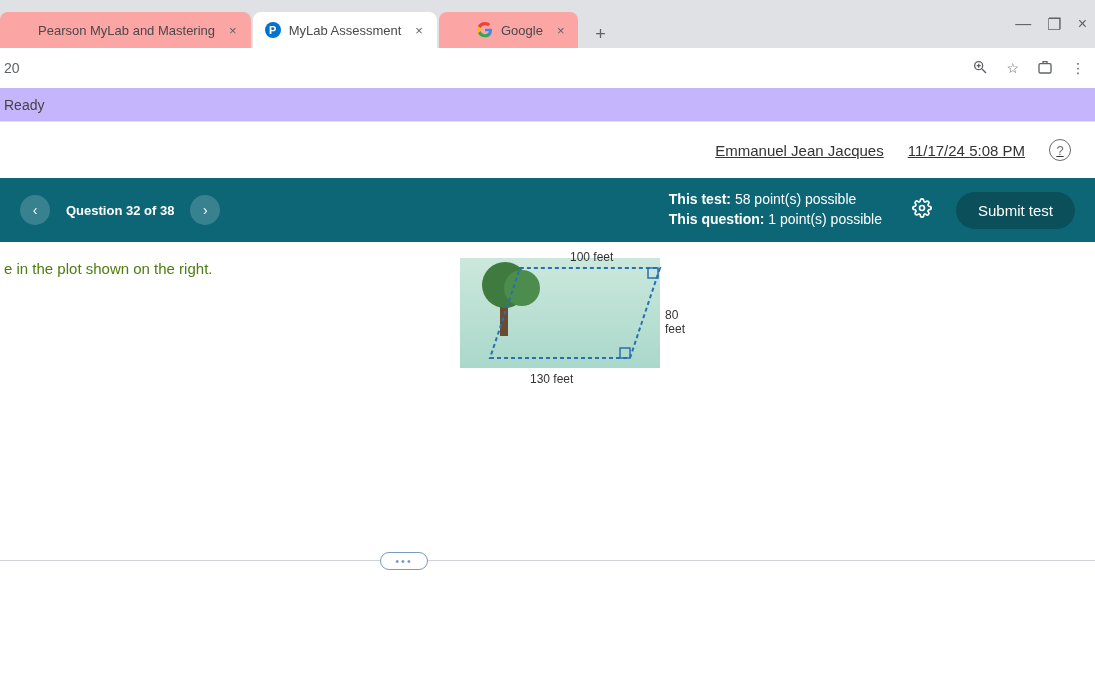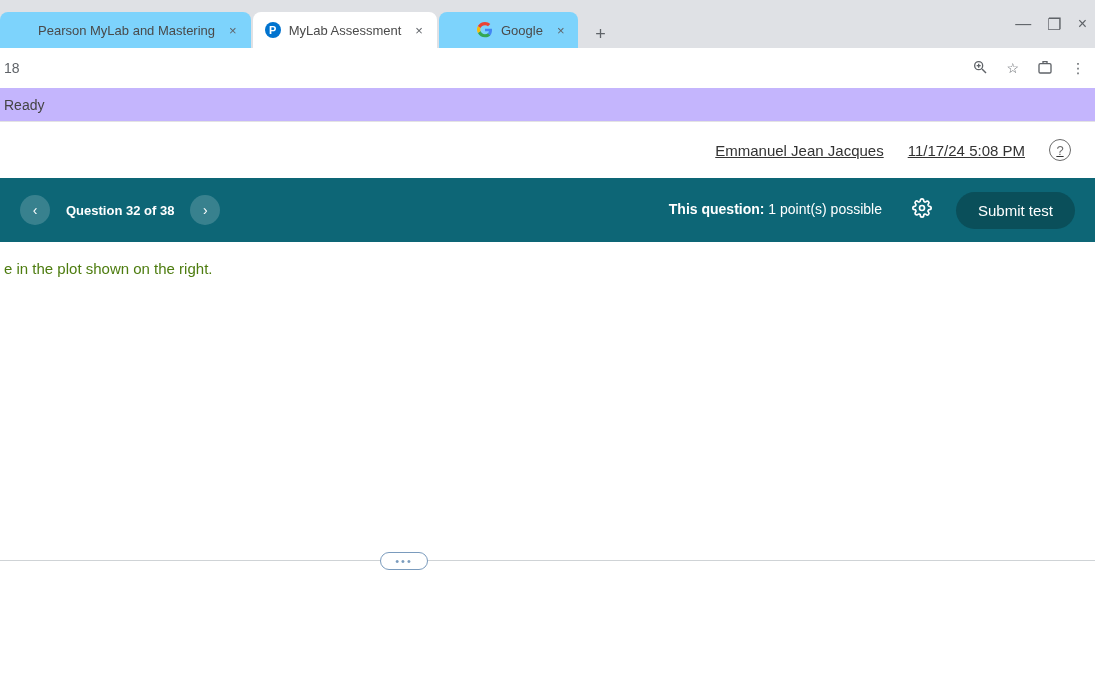--- a/index.html
+++ b/index.html
@@ -1,21 +1,21 @@
 <!DOCTYPE html>
 <html><head>
 <meta charset="utf-8">
 <style>
   * { box-sizing: border-box; margin: 0; padding: 0; }
   body { font-family: Arial, Helvetica, sans-serif; background: #fff; width: 1095px; height: 700px; overflow: hidden; position: relative; }
 
   
   .tab-strip { height: 48px; background: #dfe1e5; display: flex; align-items: flex-end; padding-left: 0; position: relative; }
   .tab { height: 36px; display: flex; align-items: center; padding: 0 14px 0 12px; font-size: 13px; color: #4a4a4a; border-radius: 8px 8px 0 0; margin-right: 2px; position: relative; cursor: pointer; }
-  .tab.inactive { background: #7dd3fc; padding-left: 38px; }
+  .tab.inactive { background: #fca5a5; padding-left: 38px; }
   .tab.active { background: #ffffff; }
   .tab .favicon { width: 16px; height: 16px; margin-right: 8px; display: inline-flex; align-items: center; justify-content: center; }
   .tab .close-x { margin-left: 14px; color: #5f6368; font-size: 13px; cursor: pointer; }
   .newtab { width: 28px; height: 28px; display:flex; align-items:center; justify-content:center; color:#5f6368; font-size: 18px; margin-left:6px; cursor:pointer; }
   .win-controls { position:absolute; right:8px; top:0; height:48px; display:flex; align-items:center; gap:16px; color:#5f6368; }
   .win-controls span { cursor:pointer; font-size:16px; }
 
   
   .url-bar { height: 40px; background: #ffffff; display:flex; align-items:center; padding: 0 14px; font-size: 14px; color:#5f6368; position:relative; }
   .url-frag { position:absolute; left:4px; }
@@ -90,21 +90,21 @@
   </div>
   <div class="newtab">+</div>
   <div class="win-controls">
     <span>—</span>
     <span>❐</span>
     <span>×</span>
   </div>
 </div>
 
 <div class="url-bar">
-  <span class="url-frag">18</span>
+  <span class="url-frag">20</span>
   <div class="url-icons">
     <span>
       <svg width="16" height="16" viewBox="0 0 24 24" fill="none" stroke="#5f6368" stroke-width="2">
           <circle cx="10" cy="10" r="6"></circle>
           <line x1="15" y1="15" x2="21" y2="21"></line>
           <line x1="10" y1="7" x2="10" y2="13"></line>
           <line x1="7" y1="10" x2="13" y2="10"></line>
         </svg>
     </span>
     <span>☆</span>
@@ -128,35 +128,53 @@
   <span class="help">?</span>
 </div>
 
 <div class="qbar">
   <div class="nav-chev">‹</div>
   <div class="qtitle">Question 32 of 38</div>
   <div class="nav-chev">›</div>
 
   <div class="qinfo">
     <div>
+      <b>This test:</b>
+      <span>58 point(s) possible</span>
+    </div>
+    <div>
       <b>This question:</b>
       <span>1 point(s) possible</span>
     </div>
   </div>
 
   <span class="gear">
     <svg width="20" height="20" viewBox="0 0 24 24" fill="none" stroke="#fff" stroke-width="2">
         <circle cx="12" cy="12" r="3"></circle>
         <path d="M19.4 15a1.7 1.7 0 0 0 .34 1.87l.06.06a2 2 0 1 1-2.83 2.83l-.06-.06a1.7 1.7 0 0 0-1.87-.34 1.7 1.7 0 0 0-1 1.56V21a2 2 0 1 1-4 0v-.09a1.7 1.7 0 0 0-1-1.56 1.7 1.7 0 0 0-1.87.34l-.06.06a2 2 0 1 1-2.83-2.83l.06-.06a1.7 1.7 0 0 0 .34-1.87 1.7 1.7 0 0 0-1.56-1H3a2 2 0 1 1 0-4h.09a1.7 1.7 0 0 0 1.56-1 1.7 1.7 0 0 0-.34-1.87l-.06-.06a2 2 0 1 1 2.83-2.83l.06.06a1.7 1.7 0 0 0 1.87.34H9a1.7 1.7 0 0 0 1-1.56V3a2 2 0 1 1 4 0v.09a1.7 1.7 0 0 0 1 1.56 1.7 1.7 0 0 0 1.87-.34l.06-.06a2 2 0 1 1 2.83 2.83l-.06.06a1.7 1.7 0 0 0-.34 1.87V9a1.7 1.7 0 0 0 1.56 1H21a2 2 0 1 1 0 4h-.09a1.7 1.7 0 0 0-1.56 1z"></path>
       </svg>
   </span>
   <div class="submit">
     <span>Submit test</span>
   </div>
 </div>
 
 <div class="content">
   <span class="prompt-text">e in the plot shown on the right.</span>
 
+  <div class="plot-area">
+    <div class="plot-bg"></div>
+    <div class="tree-trunk"></div>
+    <div class="tree-top"></div>
+    <div class="tree-top2"></div>
+    <svg class="plot-outline" width="220" height="140">
+      <polygon points="30,110 170,110 200,20 60,20" fill="none" stroke="#2a6fb0" stroke-width="2" stroke-dasharray="4 3"></polygon>
+      <rect x="160" y="100" width="10" height="10" fill="none" stroke="#2a6fb0" stroke-width="1.5"></rect>
+      <rect x="188" y="20" width="10" height="10" fill="none" stroke="#2a6fb0" stroke-width="1.5"></rect>
+    </svg>
+    <span class="dim top">100 feet</span>
+    <span class="dim right">80 feet</span>
+    <span class="dim bottom">130 feet</span>
+  </div>
 </div>
 
 <div class="divider"></div>
 <div class="ellipsis-pill">•••</div>
 
 </body></html>

